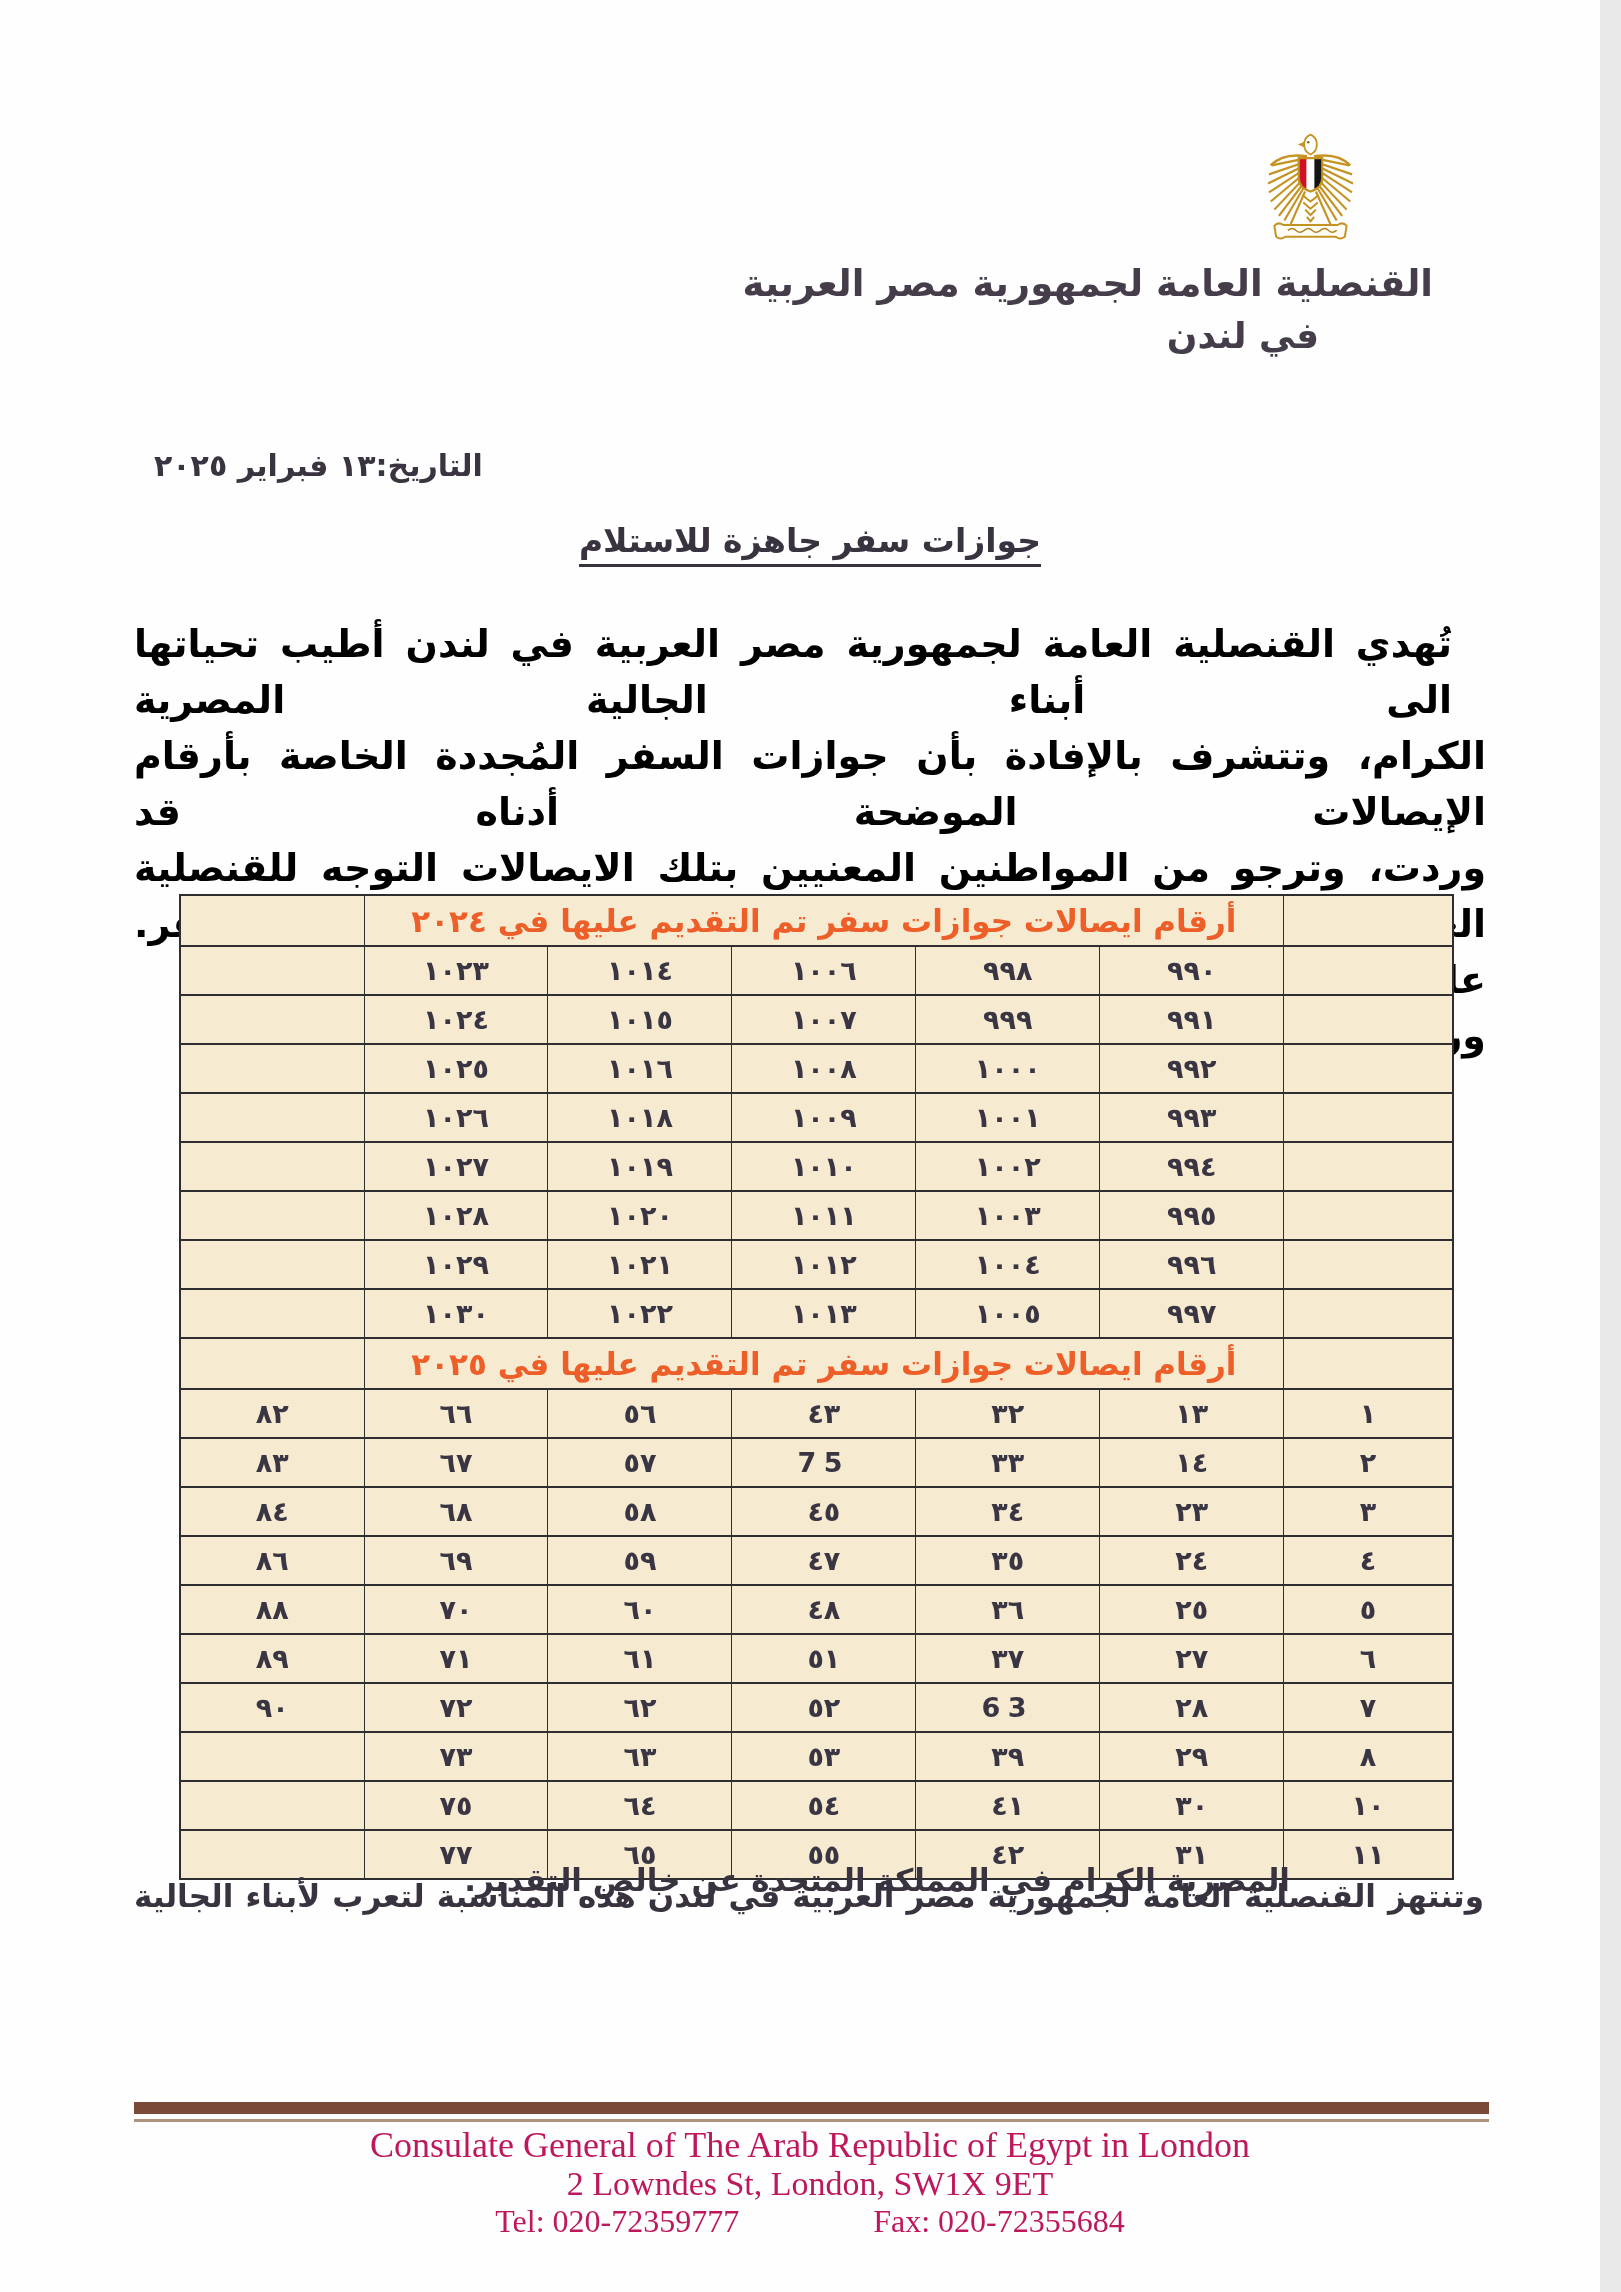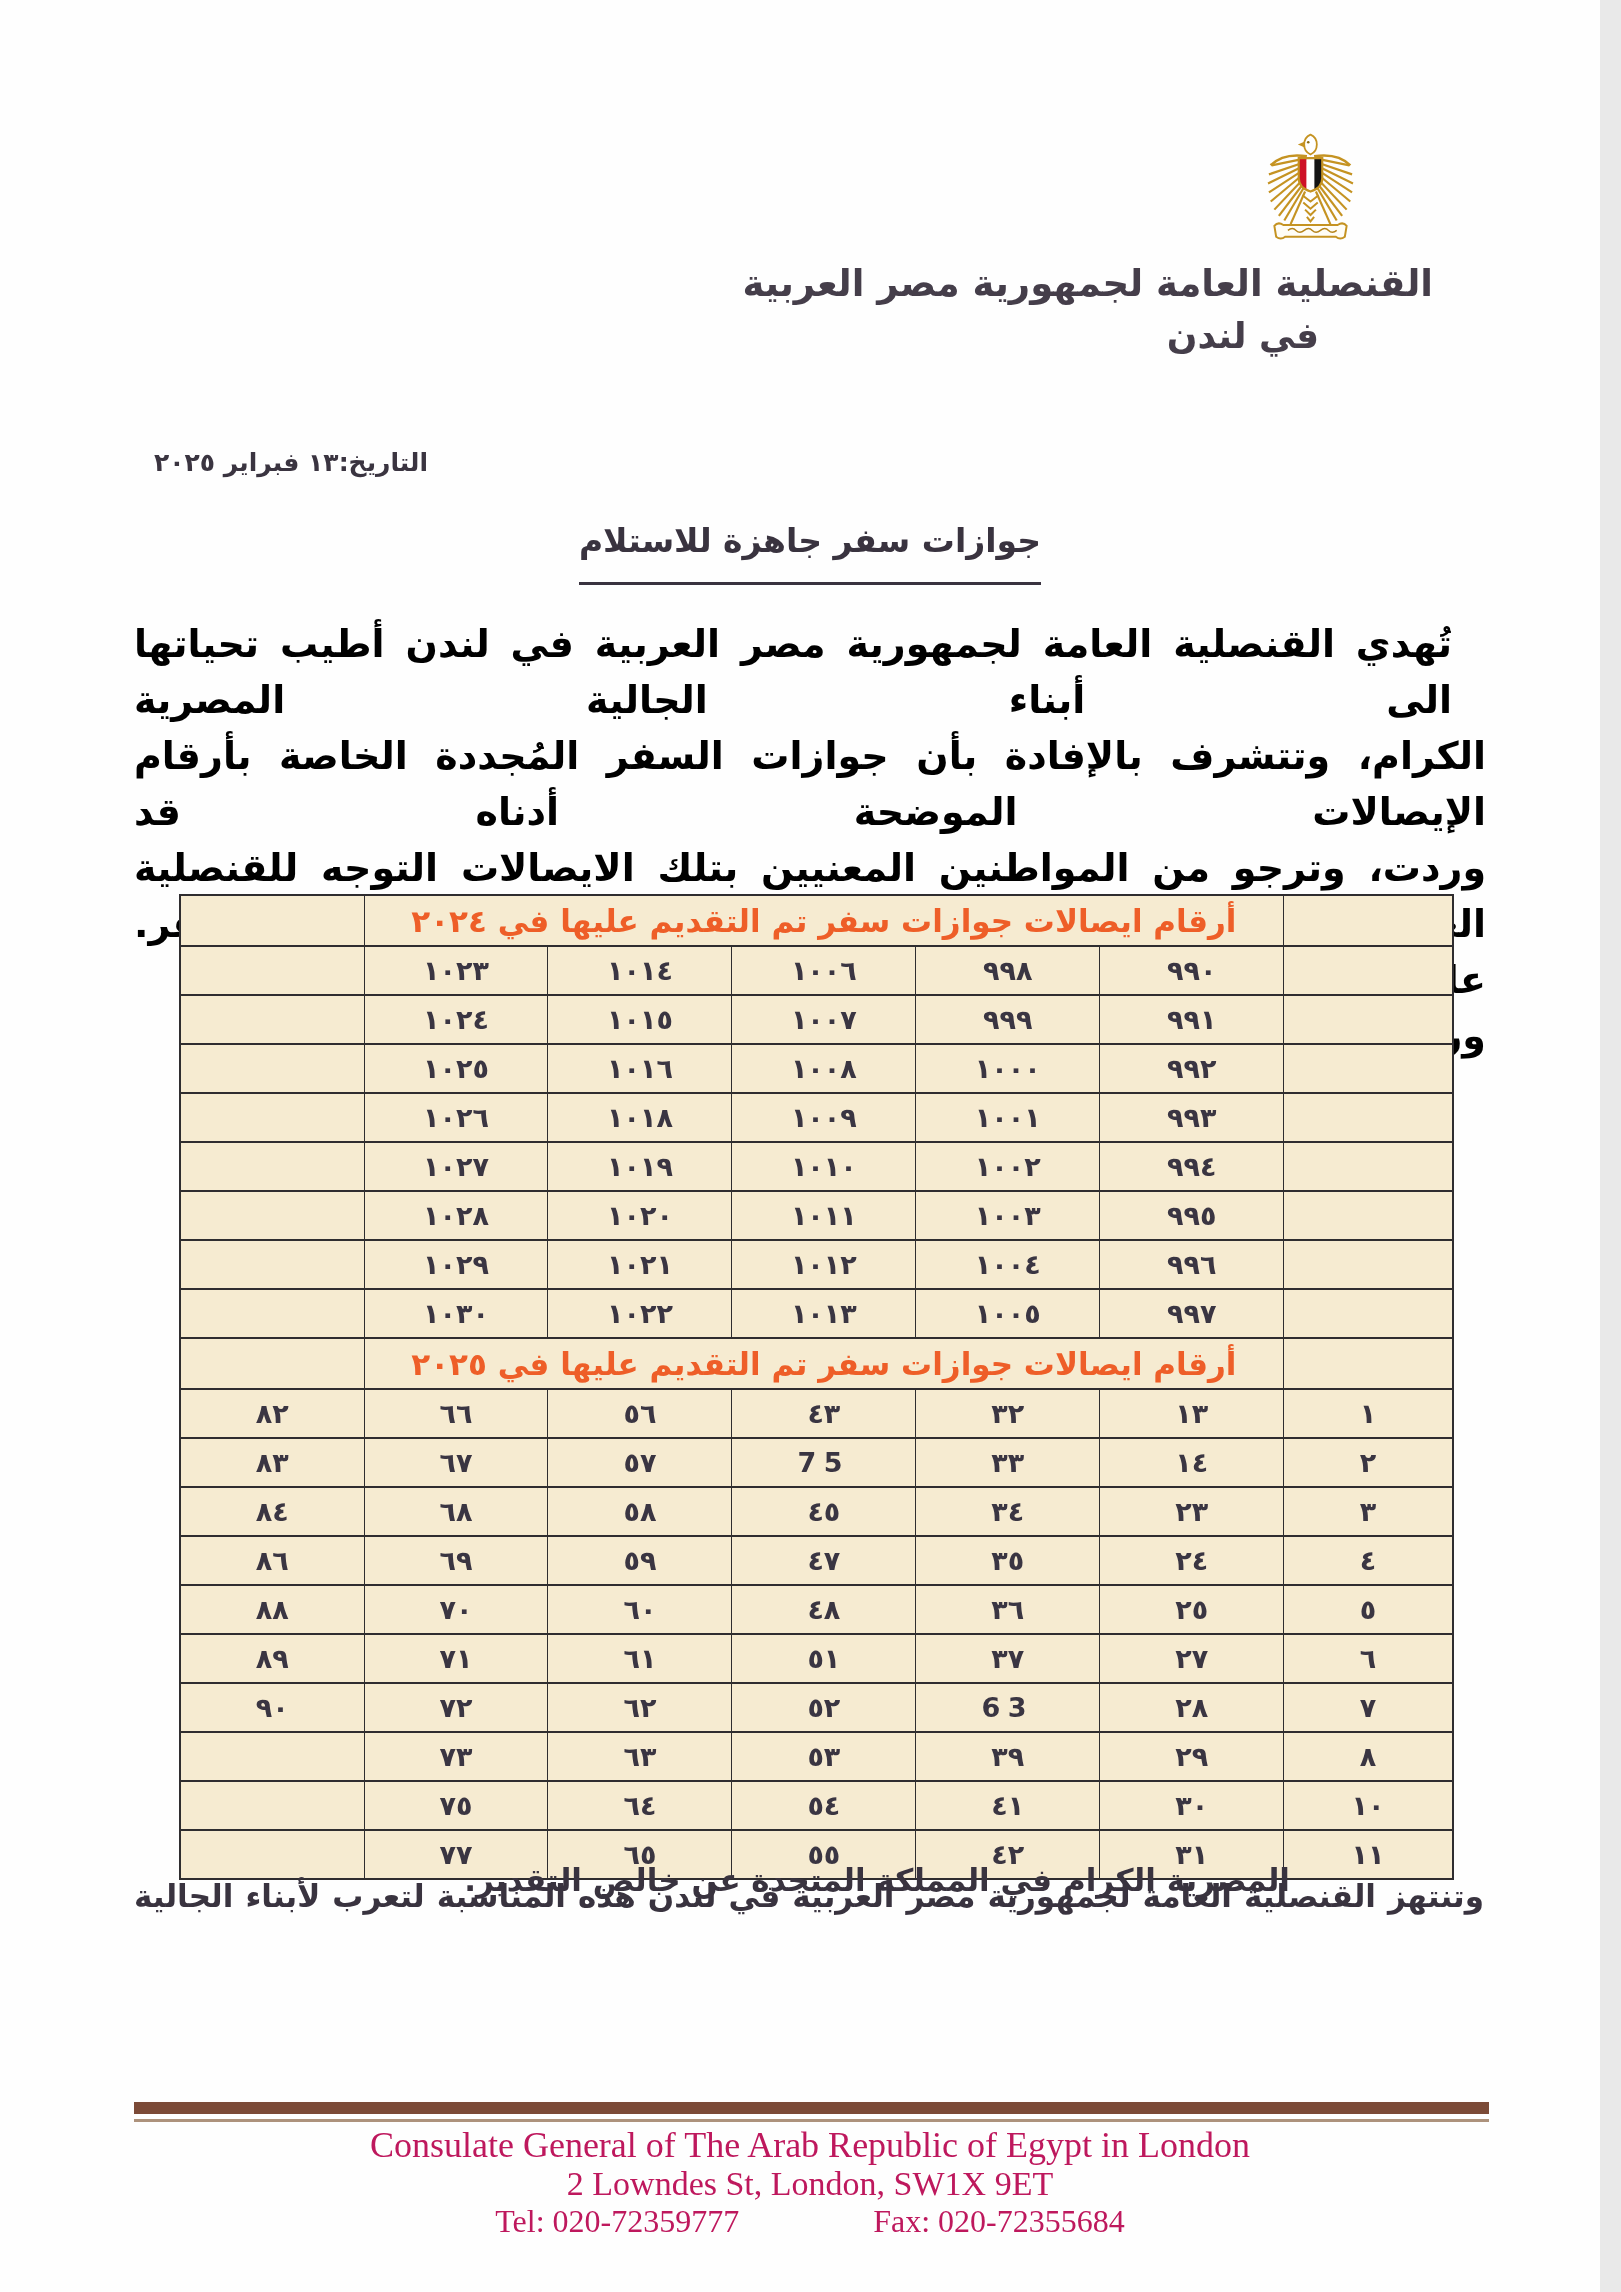--- a/index.html
+++ b/index.html
@@ -12,26 +12,26 @@
   .org-ar{
     position:absolute;right:167px;top:262px;direction:rtl;
     font-size:37px;font-weight:bold;color:#453e4a;white-space:nowrap;
   }
   .org-city{
     position:absolute;right:281px;top:315px;direction:rtl;
     font-size:36px;font-weight:bold;color:#453e4a;white-space:nowrap;
   }
   .date-line{
     position:absolute;left:154px;top:448px;direction:rtl;
-    font-size:25px;font-weight:bold;white-space:nowrap;color:#3a3440;
+    font-size:30px;font-weight:bold;white-space:nowrap;color:#3a3440;
   }
   .title-wrap{position:absolute;left:134px;top:521px;width:1352px;text-align:center;}
   .doc-title{
     display:inline-block;direction:rtl;font-size:33px;font-weight:bold;color:#39333f;
-    border-bottom:3.6px solid #39333f;padding-bottom:22px;
+    border-bottom:3.6px solid #39333f;padding-bottom:4px;
   }
   
   .body-par{position:absolute;left:134px;top:616px;width:1352px;direction:rtl;}
   .body-par .ln{
     font-size:38px;font-weight:bold;line-height:56px;color:#000000;
     text-align:justify;text-align-last:justify;
   }
   .body-par .ln.indent{padding-right:34px;}
   .body-par .ln.last{text-align:right;text-align-last:right;}
   

